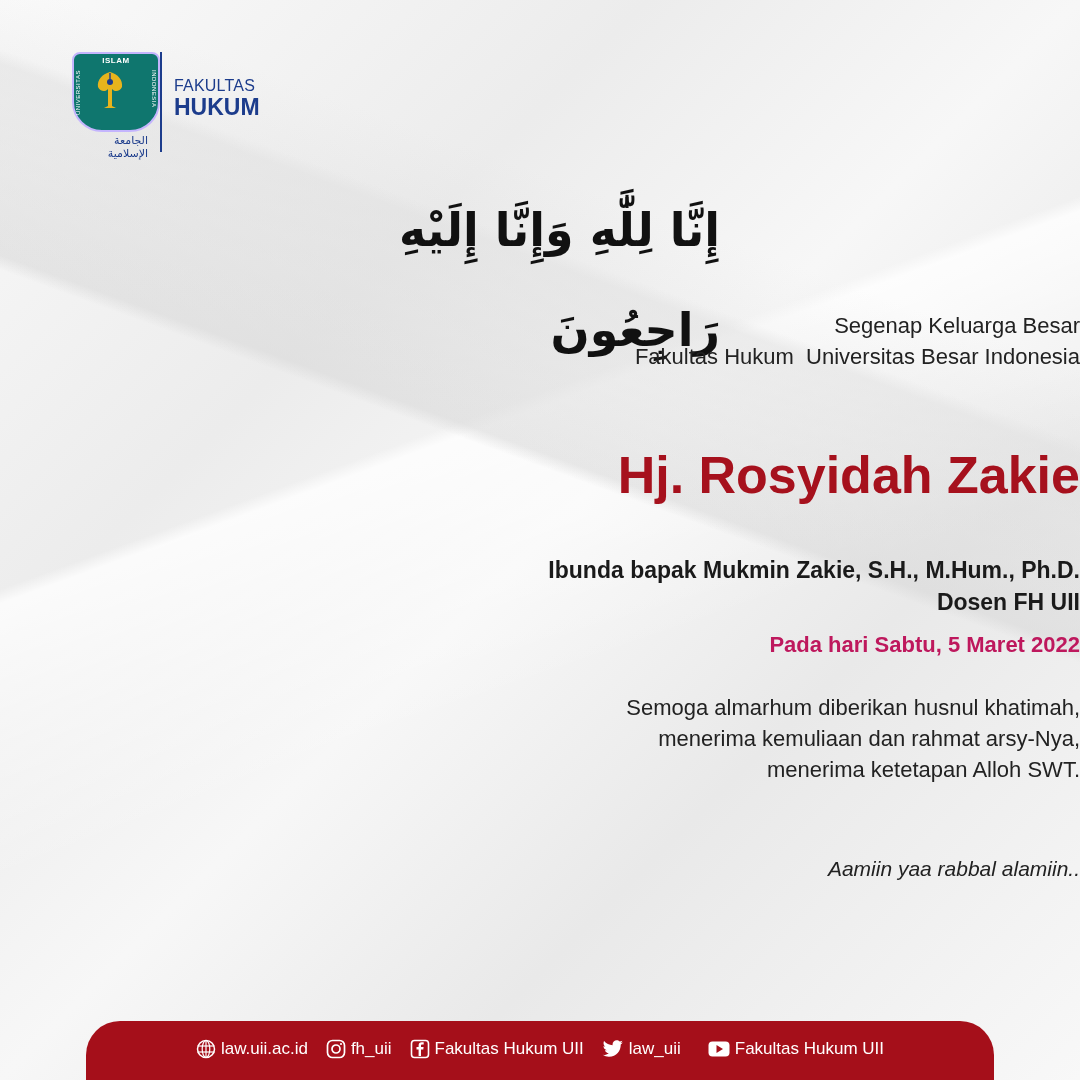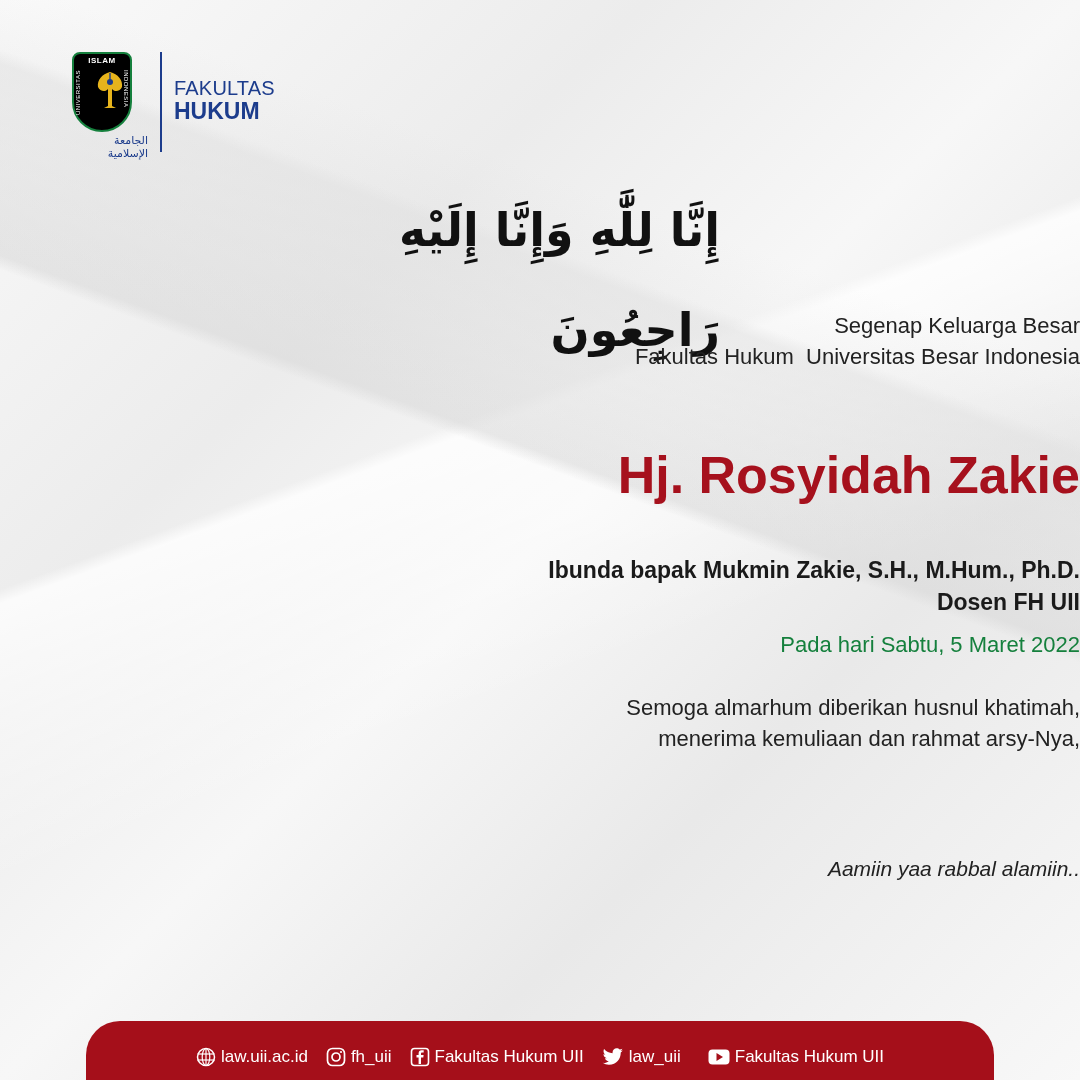--- a/index.html
+++ b/index.html
@@ -9,46 +9,46 @@
   .bg-facet{position:absolute;pointer-events:none;}
   .f1{left:0;top:0;width:1080px;height:1080px;
       background:linear-gradient(160deg,rgba(255,255,255,0.0) 40%,rgba(255,255,255,0.8) 41%,rgba(255,255,255,0.0) 60%);}
   .f2{left:0;top:0;width:1080px;height:1080px;
       background:linear-gradient(20deg,rgba(220,220,220,0.0) 55%,rgba(215,215,215,0.55) 56%,rgba(240,240,240,0.0) 75%);}
   .f3{left:0;top:0;width:1080px;height:1080px;
       background:linear-gradient(200deg,rgba(230,230,230,0.0) 30%,rgba(225,225,225,0.5) 31%,rgba(250,250,250,0) 45%);}
 
   .logo{position:absolute;left:72px;top:52px;display:flex;align-items:flex-start;}
   .crest{width:78px;height:100px;position:relative;}
-  .shield{position:absolute;left:0;top:0;width:60px;height:80px;background:#000000;border:2px solid #15803d;
+  .shield{position:absolute;left:0;top:0;width:88px;height:80px;background:#0f766e;border:2px solid #c4b5fd;
     border-radius:8px 8px 30px 30px;box-sizing:border-box;}
   .shield .emblem{position:absolute;left:20px;top:16px;width:32px;height:40px;}
   .shield .lbl-top{position:absolute;top:2px;left:0;width:100%;text-align:center;color:#fff;font-size:8px;font-weight:bold;letter-spacing:0.5px;}
   .shield .lbl-l{position:absolute;left:1px;top:16px;color:#fff;font-size:6px;writing-mode:vertical-rl;transform:rotate(180deg);letter-spacing:0.5px;}
   .shield .lbl-r{position:absolute;right:1px;top:16px;color:#fff;font-size:6px;writing-mode:vertical-rl;letter-spacing:0.5px;}
   .arabic-small{position:absolute;left:0;top:82px;width:76px;font-size:11px;color:#1c3c8c;text-align:right;font-family:"DejaVu Sans",sans-serif;}
   .divider{width:2px;height:100px;background:#1c3c8c;margin-left:10px;}
   .fak{margin-left:12px;margin-top:26px;color:#1c3c8c;line-height:1;}
-  .fak .l1{font-size:20px;letter-spacing:0.2px;}
+  .fak .l1{font-size:16px;letter-spacing:0.2px;}
   .fak .l2{font-size:23px;font-weight:bold;margin-top:2px;}
 
   .arabic{position:absolute;left:360px;top:180px;width:360px;height:100px;text-align:right;
     font-family:"DejaVu Sans",sans-serif;font-size:46px;font-weight:bold;line-height:100px;color:#111;direction:rtl;}
 
   .center{position:absolute;left:0;width:1080px;text-align:right;}
   .intro{top:310px;font-size:22px;line-height:31px;color:#222;}
   .name{top:440px;font-size:52px;font-weight:bold;color:#a6111d;line-height:70px;}
   .rel{top:554px;font-size:23px;font-weight:bold;line-height:32px;color:#1a1a1a;}
-  .date{top:630px;font-size:22px;line-height:30px;color:#15803d;}
+  .date{top:630px;font-size:22px;line-height:30px;color:#be185d;font-weight:bold;}
   .prayer{top:692px;font-size:22px;line-height:31px;color:#222;}
   .amin{top:854px;font-size:21px;font-style:italic;line-height:30px;color:#222;}
 
   .footer{position:absolute;left:86px;top:1021px;width:908px;height:70px;background:#a50f1a;border-radius:34px 34px 0 0;
     display:flex;align-items:flex-start;justify-content:center;padding-top:18px;box-sizing:border-box;}
-  .fitem{display:flex;align-items:center;color:#fff;font-size:17px;margin:8px 9px;}
+  .fitem{display:flex;align-items:center;color:#fff;font-size:17px;margin:0 9px;}
   .fitem svg{margin-right:5px;}
 </style>
 </head>
 <body>
 
 <div class="bg-facet f1"></div>
 <div class="bg-facet f2"></div>
 <div class="bg-facet f3"></div>
 
 <div class="logo">
@@ -84,20 +84,21 @@
 <div class="center rel">
   <div>Ibunda bapak Mukmin Zakie, S.H., M.Hum., Ph.D.</div>
   <div>Dosen FH UII</div>
 </div>
 
 <div class="center date">Pada hari Sabtu, 5 Maret 2022</div>
 
 <div class="center prayer">
   <div>Semoga almarhum diberikan husnul khatimah,</div>
   <div>menerima kemuliaan dan rahmat arsy-Nya,</div>
+  <div>menerima ketetapan Alloh SWT.</div>
 </div>
 
 <div class="center amin">Aamiin yaa rabbal alamiin..</div>
 
 <div class="footer">
   <div class="fitem">
     <svg width="20" height="20" viewBox="0 0 20 20">
       <circle cx="10" cy="10" r="8.5" fill="none" stroke="#fff" stroke-width="1.5"></circle>
       <ellipse cx="10" cy="10" rx="3.8" ry="8.5" fill="none" stroke="#fff" stroke-width="1.2"></ellipse>
       <line x1="1.5" y1="7" x2="18.5" y2="7" stroke="#fff" stroke-width="1.2"></line>

